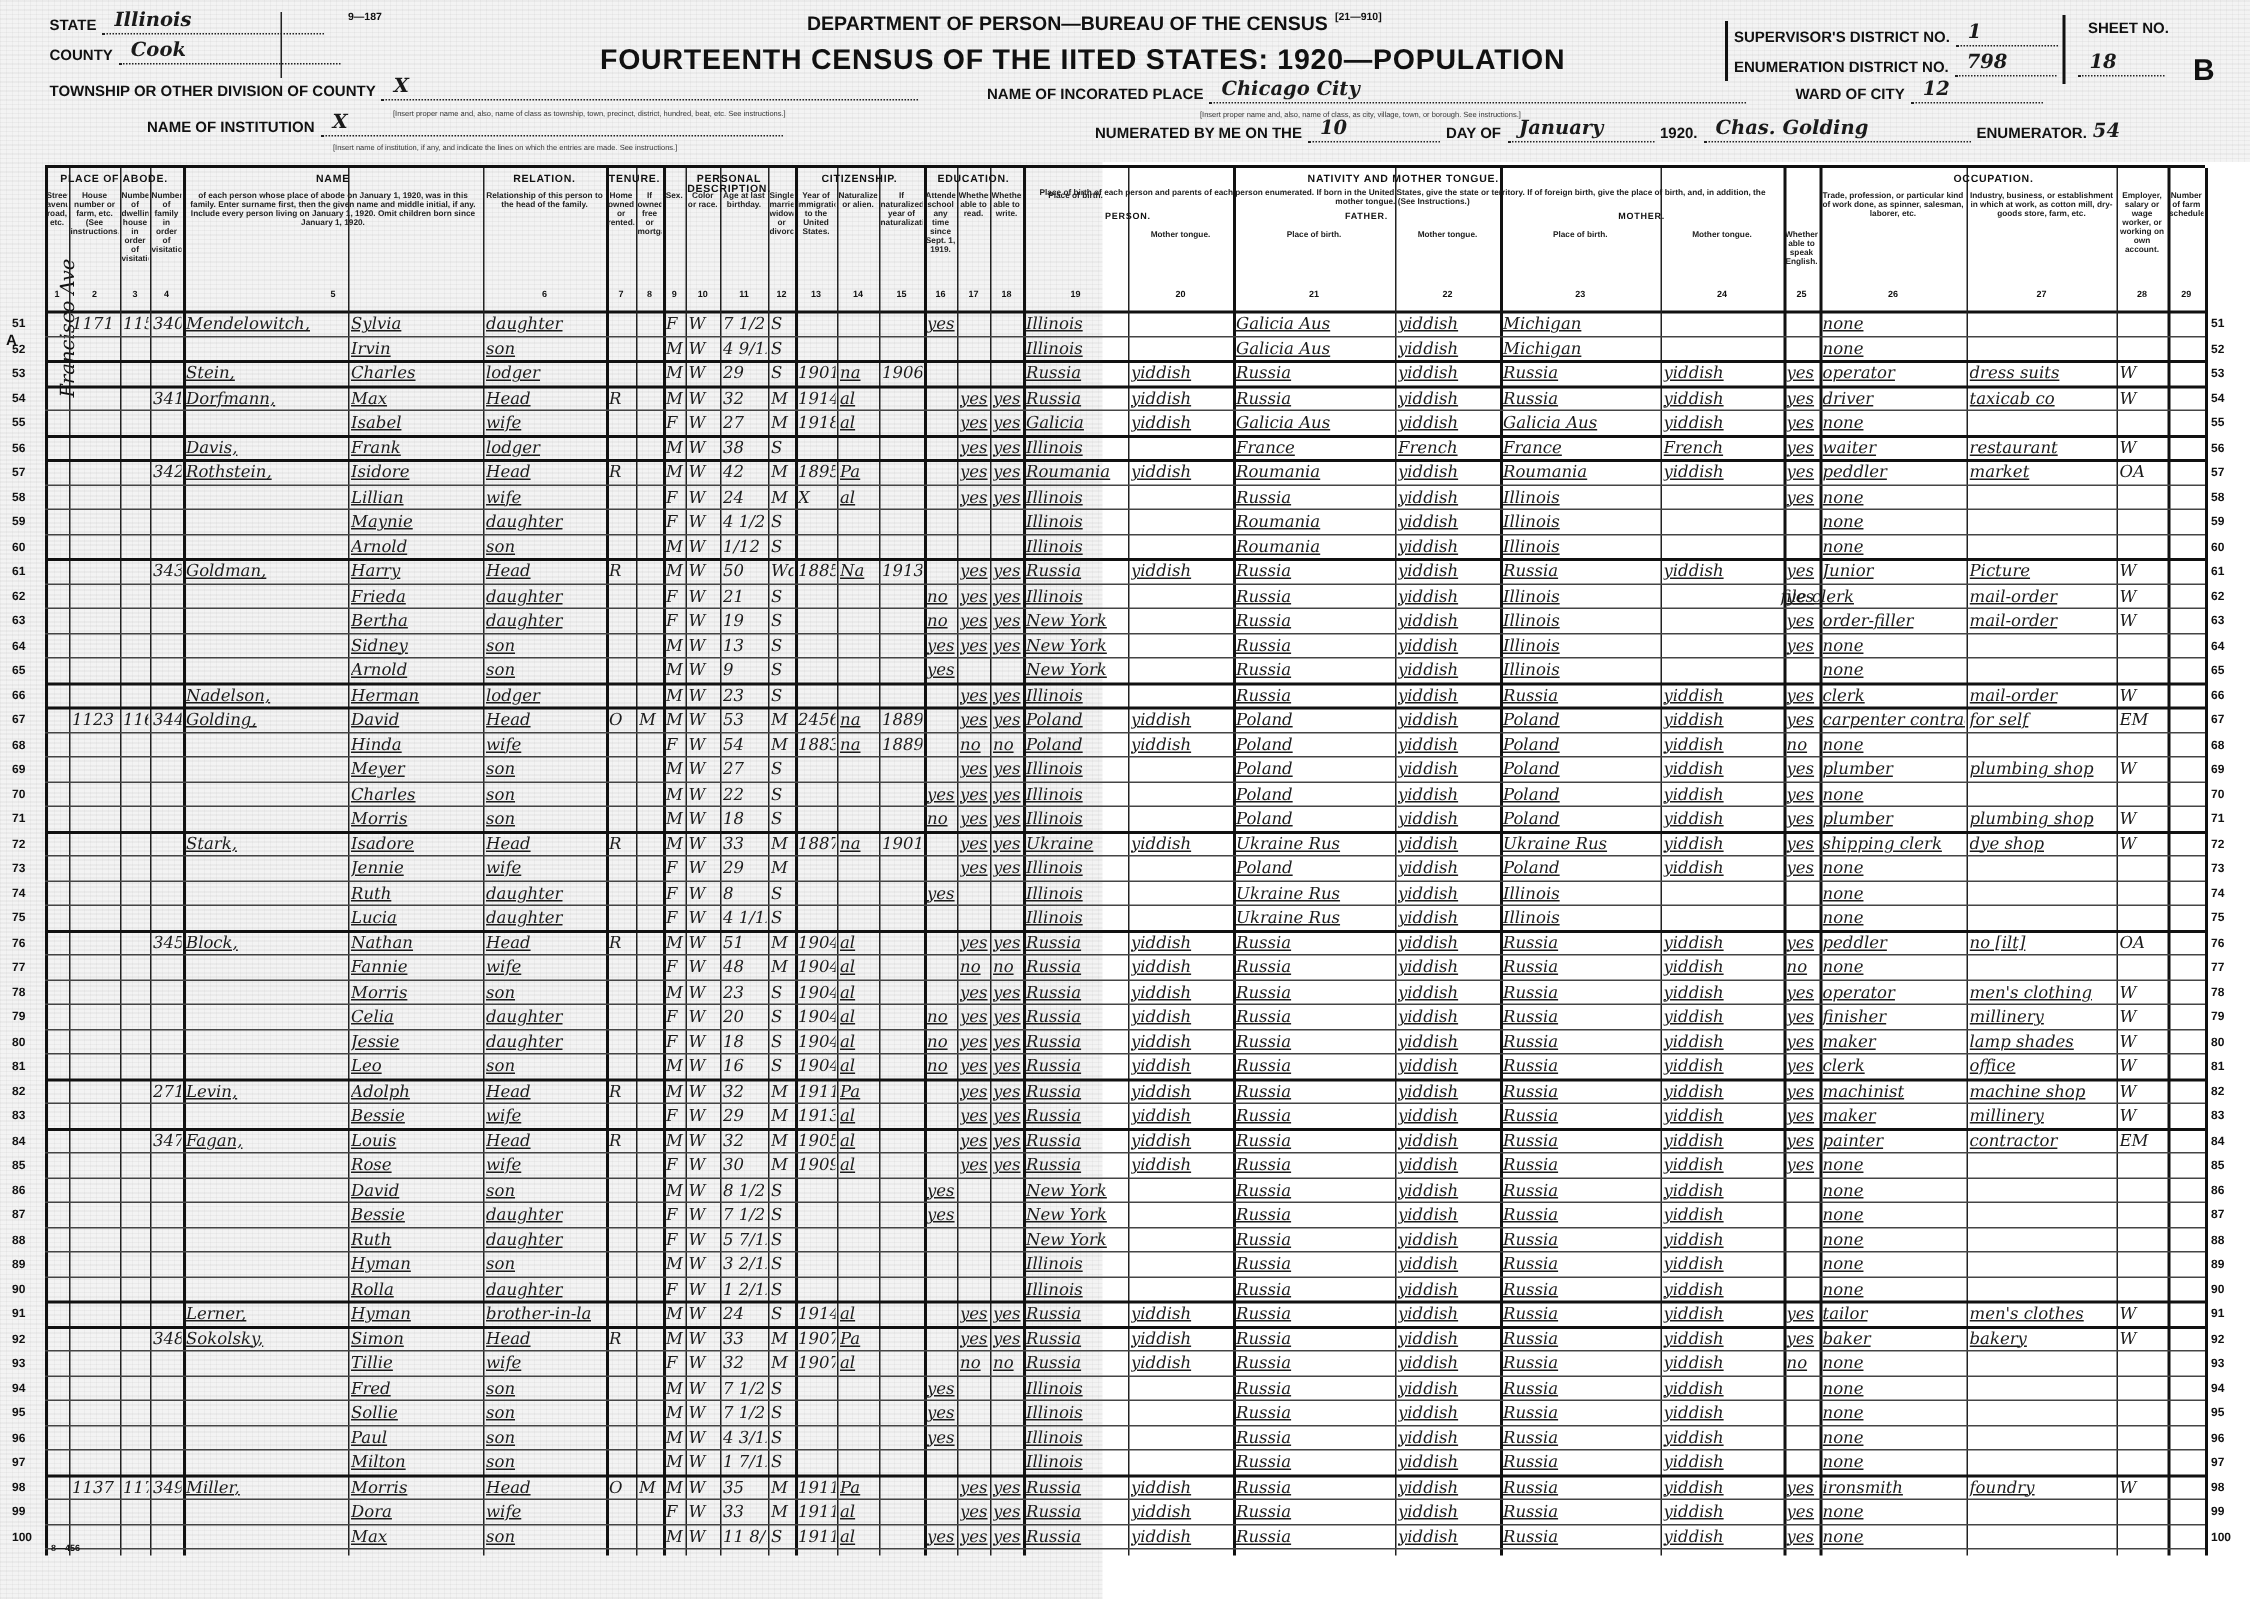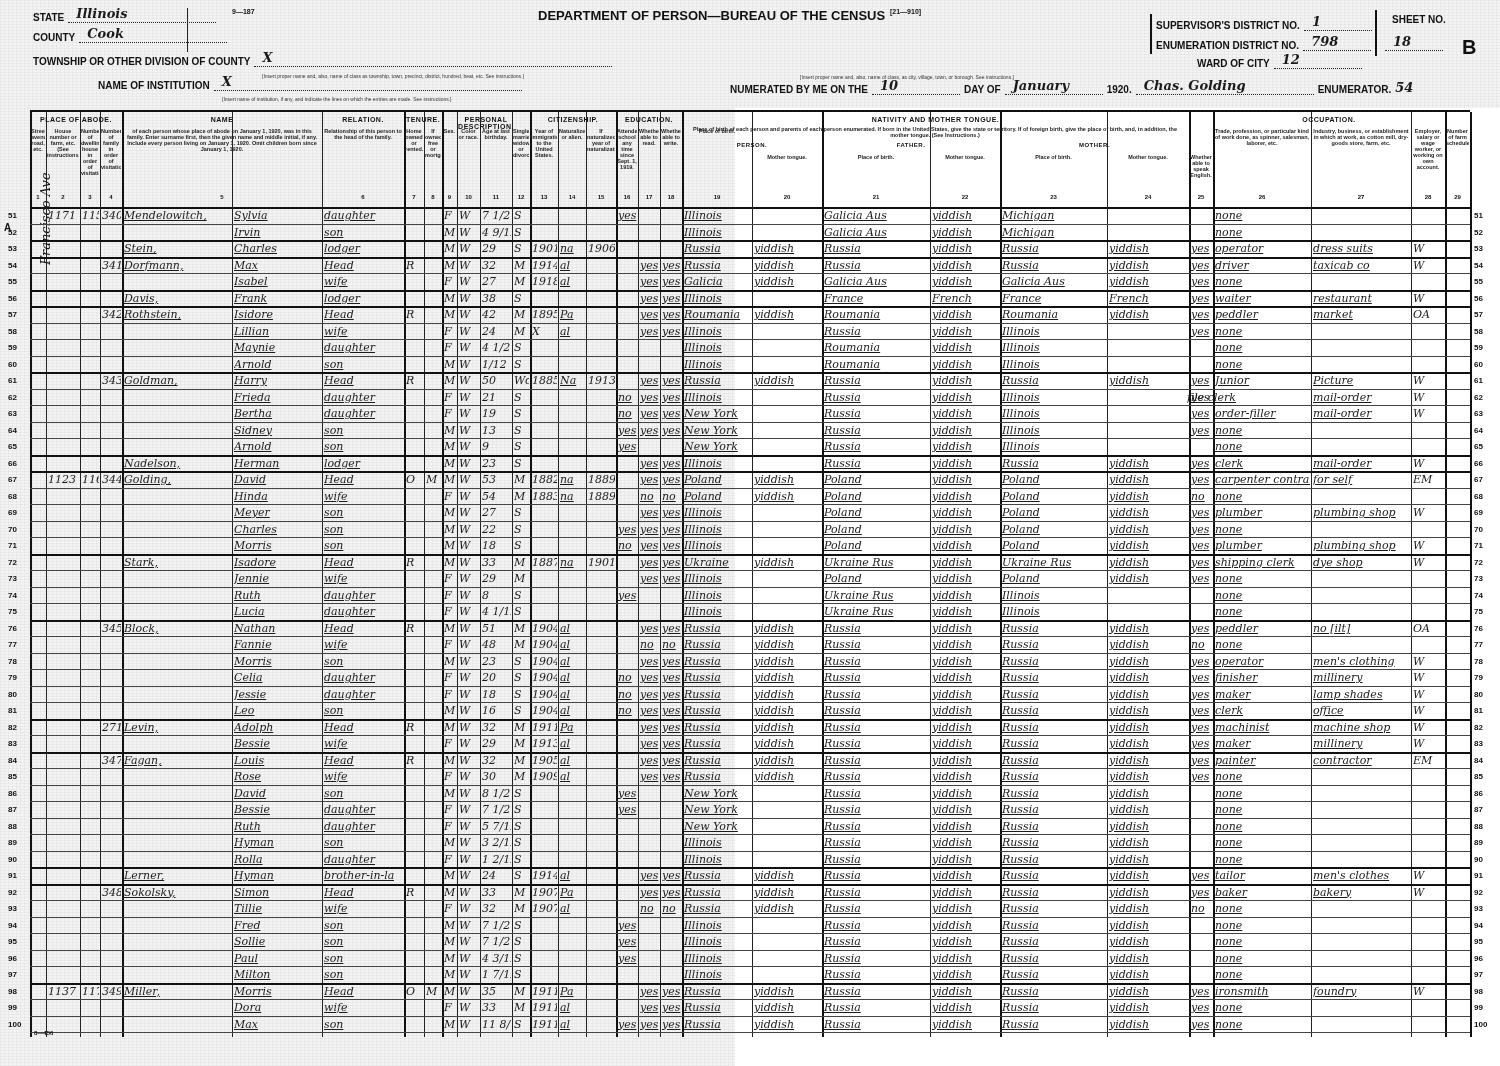--- a/index.html
+++ b/index.html
@@ -43,20 +43,21 @@
 </style>
 </head>
 <body>
 
 <div class="sheet">
   <div class="rightpane"></div>
 
   <div class="form-id" style="left:232px;top:8px;">9—187</div>
   <div class="form-id" style="left:890px;top:8px;">[21—910]</div>
   <div class="hdr-dept">DEPARTMENT OF PERSON—BUREAU OF THE CENSUS</div>
+  <div class="hdr-title">FOURTEENTH CENSUS OF THE IITED STATES: 1920—POPULATION</div>
 
   <div class="field" style="left:33px;top:6px;">
     <span>STATE</span>
     <span class="line hw" style="width:140px;">Illinois</span>
   </div>
   <div class="field" style="left:33px;top:26px;">
     <span>COUNTY</span>
     <span class="line hw" style="width:140px;">Cook</span>
   </div>
   <div class="boxR" style="left:187px;top:8px;height:44px;border-left:none;border-right:1px solid #222;width:0;"></div>
@@ -66,20 +67,24 @@
     <span class="line hw" style="width:350px;">X</span>
   </div>
   <div class="note" style="left:262px;top:73px;">[Insert proper name and, also, name of class as township, town, precinct, district, hundred, beat, etc. See instructions.]</div>
 
   <div class="field" style="left:98px;top:74px;">
     <span>NAME OF INSTITUTION</span>
     <span class="line hw" style="width:300px;">X</span>
   </div>
   <div class="note" style="left:222px;top:96px;">[Insert name of institution, if any, and indicate the lines on which the entries are made. See instructions.]</div>
 
+  <div class="field" style="left:658px;top:52px;">
+    <span>NAME OF INCORATED PLACE</span>
+    <span class="line hw" style="width:350px;">Chicago City</span>
+  </div>
   <div class="note" style="left:800px;top:74px;">[Insert proper name and, also, name of class, as city, village, town, or borough. See instructions.]</div>
 
   <div class="field" style="left:1197px;top:52px;">
     <span>WARD OF CITY</span>
     <span class="line hw" style="width:80px;">12</span>
   </div>
 
   <div class="field" style="left:730px;top:78px;">
     <span>NUMERATED BY ME ON THE</span>
     <span class="line hw" style="width:80px;">10</span>
@@ -753,21 +758,21 @@
           <span class="cell plain" style="left: 72px; width: 19px;">344</span>
           <span class="cell" style="left: 94px; width: 107px;">Golding,</span>
           <span class="cell" style="left: 204px; width: 87px;">David</span>
           <span class="cell" style="left: 294px; width: 79px;">Head</span>
           <span class="cell plain" style="left: 376px; width: 17px;">O</span>
           <span class="cell plain" style="left: 396px; width: 15px;">M</span>
           <span class="cell plain" style="left: 414px; width: 12px;">M</span>
           <span class="cell plain" style="left: 429px; width: 20px;">W</span>
           <span class="cell plain" style="left: 452px; width: 29px;">53</span>
           <span class="cell plain" style="left: 484px; width: 15px;">M</span>
-          <span class="cell plain" style="left: 502px; width: 25px;">1882</span>
+          <span class="cell plain" style="left: 502px; width: 25px;">2456</span>
           <span class="cell" style="left: 530px; width: 25px;">na</span>
           <span class="cell plain" style="left: 558px; width: 27px;">1889</span>
           <span class="cell" style="left: 588px; width: 19px;"></span>
           <span class="cell" style="left: 610px; width: 19px;">yes</span>
           <span class="cell" style="left: 632px; width: 19px;">yes</span>
           <span class="cell" style="left: 654px; width: 67px;">Poland</span>
           <span class="cell" style="left: 724px; width: 67px;">yiddish</span>
           <span class="cell" style="left: 794px; width: 105px;">Poland</span>
           <span class="cell" style="left: 902px; width: 67px;">yiddish</span>
           <span class="cell" style="left: 972px; width: 104px;">Poland</span>

